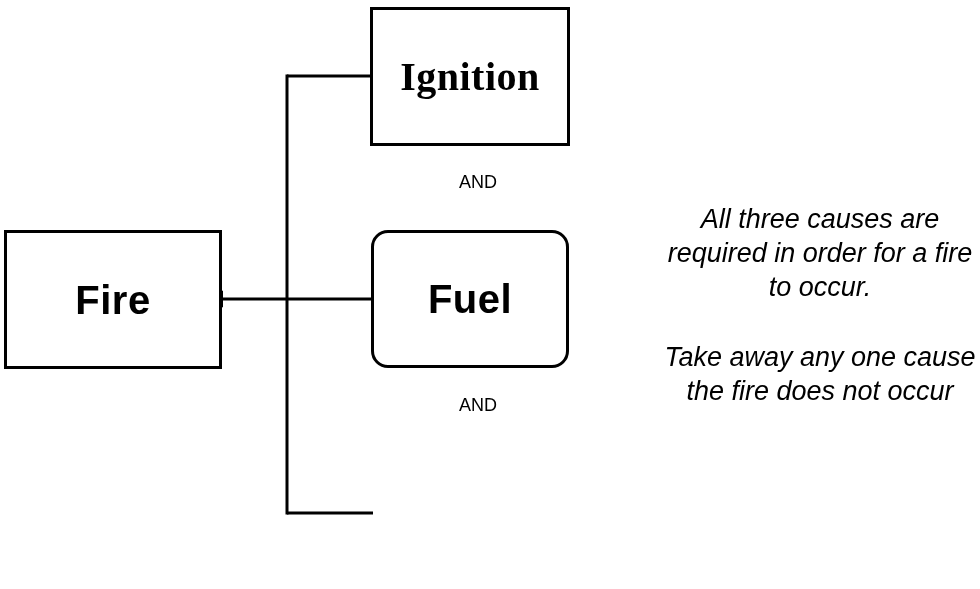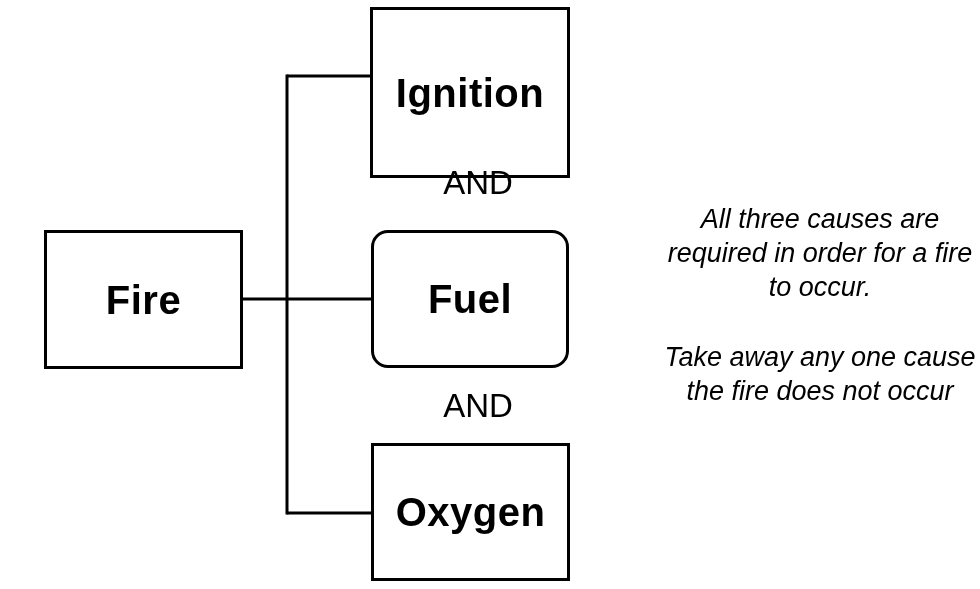--- a/index.html
+++ b/index.html
@@ -39,28 +39,28 @@
     display: flex;
     align-items: center;
     justify-content: center;
   }
   .node-label {
     font-weight: bold;
     font-size: 40px;
     line-height: 1;
     letter-spacing: 0.5px;
   }
-  .node-fire    { left: 4px;   top: 230px; width: 199px; height: 139px; margin-left: 40px; }
-  .node-ignition{ left: 370px; top: 7px;   width: 200px; height: 171px; }
+  .node-fire    { left: 4px;   top: 230px; width: 218px; height: 139px; }
+  .node-ignition{ left: 370px; top: 7px;   width: 200px; height: 139px; font-family: Liberation Serif, serif; }
   .node-fuel    { left: 371px; top: 230px; width: 198px; height: 138px; border-radius: 17px; }
   .node-oxygen  { left: 371px; top: 443px; width: 199px; height: 138px; }
   .and-label {
     position: absolute;
     transform: translate(-50%, -50%);
-    font-size: 33px;
+    font-size: 18px;
     line-height: 1;
   }
   .and-top    { left: 478px; top: 182px; }
   .and-bottom { left: 478px; top: 405px; }
   .annotation {
     position: absolute;
     left: 655px;
     top: 202px;
     width: 330px;
     text-align: center;
@@ -98,23 +98,20 @@
   </div>
 
   <div class="node node-ignition">
     <span class="node-label">Ignition</span>
   </div>
 
   <div class="node node-fuel">
     <span class="node-label">Fuel</span>
   </div>
 
-  <div class="node node-oxygen">
-    <span class="node-label">Oxygen</span>
-  </div>
 
   <div class="and-label and-top">AND</div>
 
   <div class="and-label and-bottom">AND</div>
 
   <div class="annotation">
     <div class="para1">
       <div class="line">All three causes are</div>
       <div class="line">required in order for a fire</div>
       <div class="line">to occur.</div>

